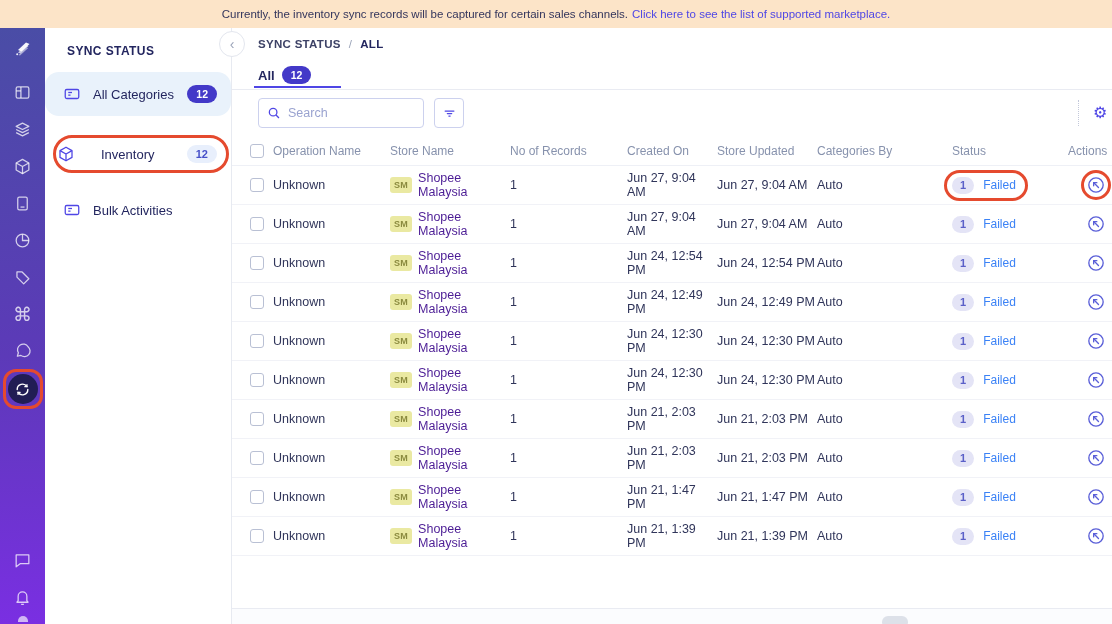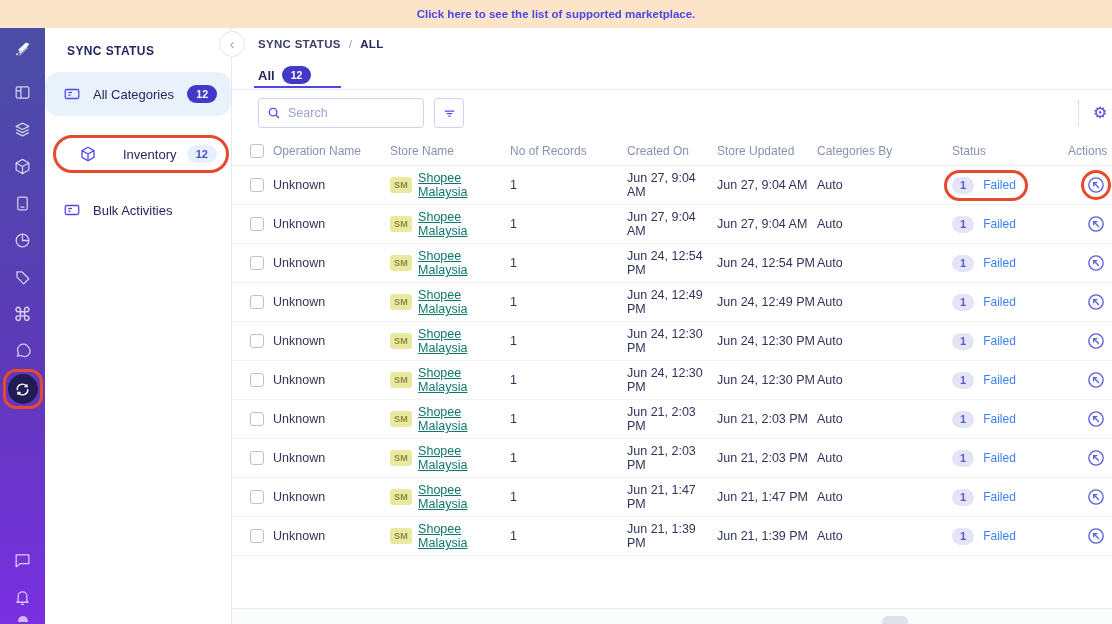--- a/index.html
+++ b/index.html
@@ -2,21 +2,21 @@
 <html><head>
 <meta charset="utf-8">
 <style>
   * { margin:0; padding:0; box-sizing:border-box; }
   html,body { width:1112px; height:624px; overflow:hidden;
     font-family:"Liberation Sans", sans-serif; background:#fff; }
 
   
   .banner { height:28px; background:#fce4c8; display:flex; align-items:center;
     justify-content:center; font-size:11.5px; color:#33355c; gap:4px; }
-  .banner a { color:#4f46e5; font-weight:700; text-decoration:none; cursor:pointer; }
+  .banner a { color:#4f46e5; font-weight:400; text-decoration:none; cursor:pointer; }
 
   .app { display:flex; height:596px; }
 
   
   .iconbar { width:45px; flex:0 0 45px; display:flex; flex-direction:column; align-items:center;
     background:linear-gradient(180deg,#4a4da6 0%, #5c3ab8 55%, #7a2fe2 100%); padding-top:6px; }
   .iconbar .logo { width:30px; height:30px; display:flex; align-items:center; justify-content:center; margin-bottom:10px; }
   .nav-ic { width:28px; height:28px; margin:4.5px 0; display:flex; align-items:center; justify-content:center;
     color:rgba(255,255,255,.75); cursor:pointer; }
   .nav-ic svg { width:19px; height:19px; }
@@ -30,21 +30,21 @@
   .half-head { width:10px; height:6px; border-radius:5px 5px 0 0; background:rgba(255,255,255,.65); margin-bottom:2px; }
 
   
   .subbar { width:187px; flex:0 0 187px; background:#fff; border-right:1px solid #e7eaf1; }
   .subbar-title { font-size:12px; font-weight:700; letter-spacing:.4px; color:#23265f; padding:16px 0 14px 22px; }
   .side-item { position:relative; height:44px; display:flex; align-items:center; padding:0 14px 0 18px;
     cursor:pointer; color:#23265f; font-size:13px; }
   .side-item .s-ic { width:18px; height:18px; margin-right:12px; color:#4f46e5; flex:0 0 18px; }
   .side-item .s-ic svg { width:18px; height:18px; }
   .side-item.selected { background:#e9f2fb;border-radius:14px; }
-  .side-item.child { padding-left:34px; }
+  .side-item.child { padding-left:12px; }
   .side-item.child .lbl { margin-left:14px; }
   .side-item .lbl { flex:1; }
   .badge-dark { background:#4339c8; color:#fff; font-size:10.5px; font-weight:700;
     border-radius:10px; padding:3px 9px; }
   .badge-light { background:#e8effc; color:#4650c9; font-size:11px; font-weight:700;
     border-radius:10px; padding:3px 9px; }
   .side-item.annotated::after { content:""; position:absolute; inset:3px 2px 3px 8px;
     border:3.5px solid #e54a2e; border-radius:22px; pointer-events:none; }
   .side-item { margin-bottom:12px; }
   .side-item.selected { margin-bottom:16px; }
@@ -79,21 +79,21 @@
   .gear { font-size:16px; color:#4f46e5; cursor:pointer; line-height:1; }
 
   .t-grid { display:grid; grid-template-columns:23px 117px 120px 117px 90px 100px 135px 116px 1fr;
     align-items:center; padding-left:18px; }
   .thead { height:30px; border-bottom:1px solid #eef0f6; font-size:12px; color:#8792ad; }
   .t-row { height:39px; border-bottom:1px solid #f1f2f7; font-size:12.5px; color:#30355a; }
   .checkbox { width:14px; height:14px; border:1.5px solid #b9c0d4; border-radius:3px; cursor:pointer; background:#fff; }
   .cell-store { display:flex; align-items:center; gap:6px; }
   .sm-badge { background:#eae9a2; color:#8b8b3f; font-size:9px; font-weight:700; border-radius:3px;
     padding:3px 4px; letter-spacing:.3px; }
-  .store-name { color:#0f766e; font-weight:500;text-decoration:underline; }
+  .store-name { color:#4c1d95; font-weight:500; }
   .status-wrap { position:relative; display:inline-flex; align-items:center; gap:9px; }
   .pill-count { background:#e4e4f6; color:#5a5fc8; font-size:11px; font-weight:600; border-radius:9px; padding:2.5px 8px; }
   .failed { color:#3b82f6; font-size:12px; }
   .cell-actions { display:flex; justify-content:flex-end; padding-right:16px; }
   .action-btn { position:relative; width:22px; height:22px; display:flex; align-items:center;
     justify-content:center; color:#5a5fd8; cursor:pointer; }
   .action-btn svg { width:20px; height:20px; }
   .t-row.annotated .status-wrap::after { content:""; position:absolute; inset:-7px -12px -7px -8px;
     border:3.5px solid #e54a2e; border-radius:18px; pointer-events:none; }
   .t-row.annotated .action-btn::after { content:""; position:absolute; inset:-4px;
@@ -101,20 +101,21 @@
 
   .main-footer { position:absolute; left:0; right:0; bottom:0; height:16px;
     border-top:1px solid #e9ebf2; background:#fbfcfe; }
   .scroll-pill { position:absolute; left:650px; top:7px; width:26px; height:12px;
     border-radius:7px; background:#dde1e9; }
 </style>
 </head>
 <body>
 
 <div class="banner">
+  <span>Currently, the inventory sync records will be captured for certain sales channels.</span>
   <a>Click here to see the list of supported marketplace.</a>
 </div>
 
 <div class="app">
 
   <div class="iconbar">
     <div class="logo">
       <svg viewBox="0 0 24 24" width="24" height="24" fill="#fff">
         <path d="M7 13 L15 5.5 L18.5 7 L10.5 14.5 Z" opacity=".95"></path>
         <path d="M7 15.5 L15.5 8 L17.5 9 L9.5 16.5 Z" opacity=".7"></path>

